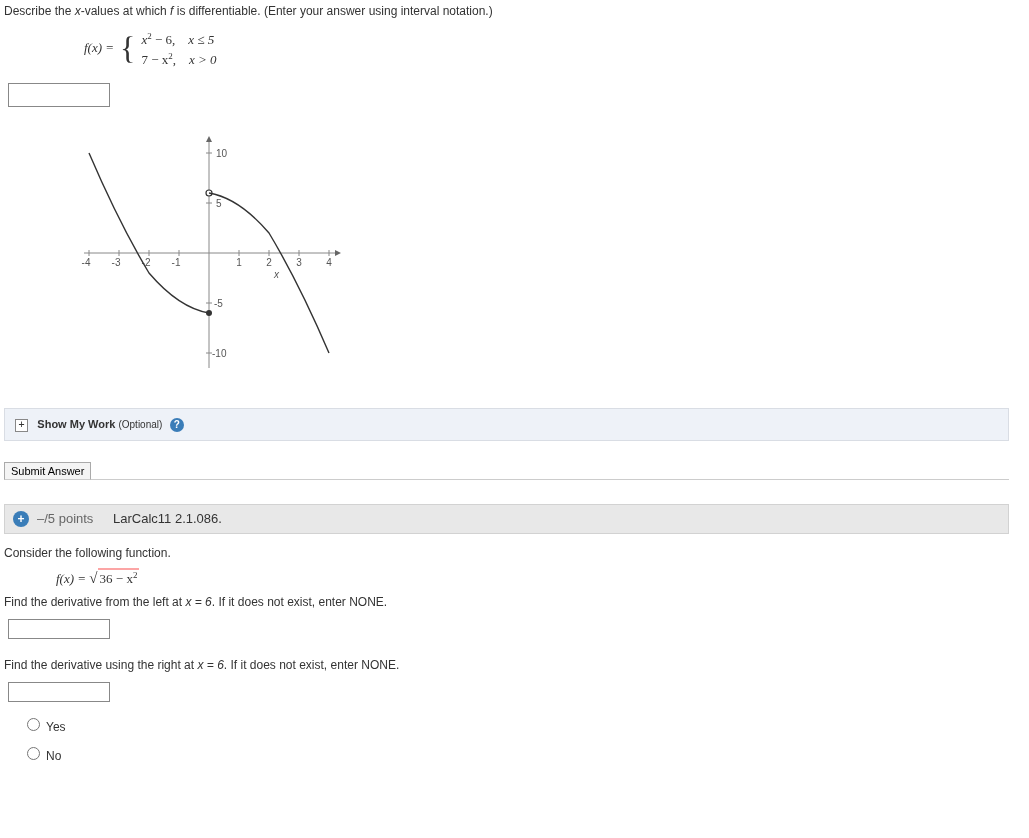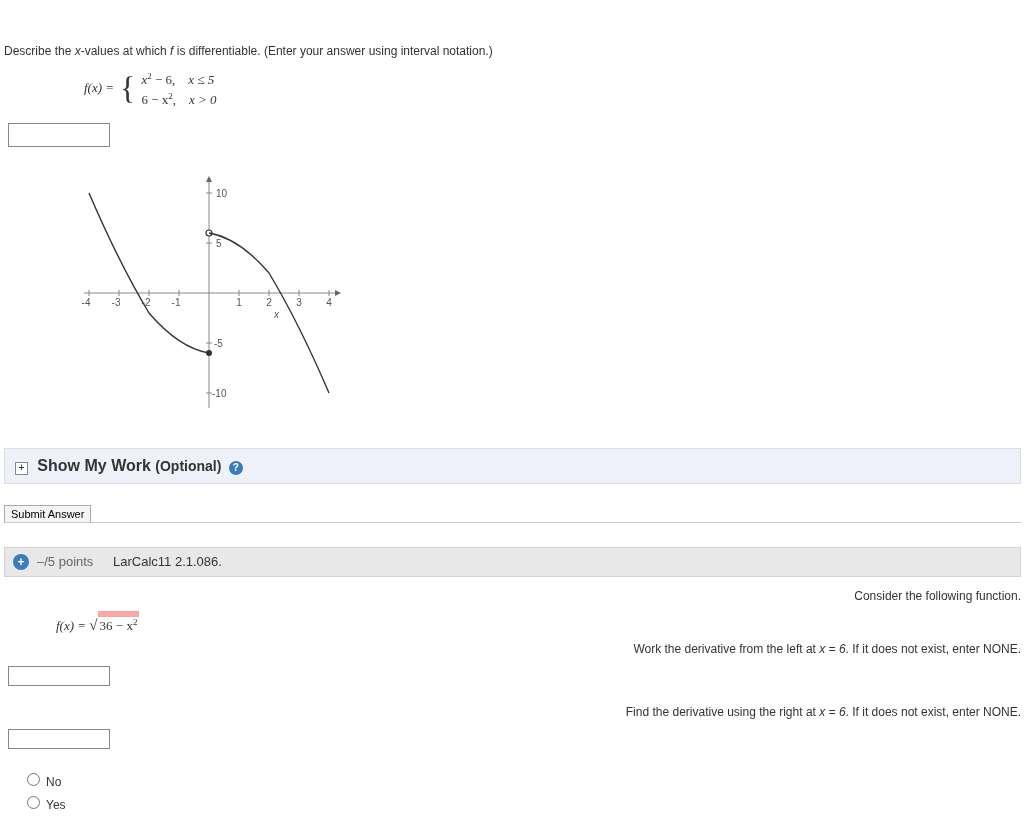--- a/index.html
+++ b/index.html
@@ -3,21 +3,21 @@
 <meta charset="utf-8">
 <style>
   body {
     font-family: Arial, Helvetica, sans-serif;
     font-size: 12px;
     color: #333;
     margin: 0;
     padding: 0;
     background: #fff;
   }
-  .content { padding: 4px 8px 10px 4px; margin-top: 40px; }
+  .content { padding: 4px 20px 10px 4px; }
   .question-text { color: #333; margin-bottom: 10px; }
   .italic { font-style: italic; }
   .formula-block {
     margin: 6px 0 14px 80px;
     font-family: "Times New Roman", serif;
     font-size: 13px;
   }
   .brace-row { display: flex; align-items: center; gap: 6px; }
   .big-brace {
     font-size: 32px;
@@ -55,22 +55,22 @@
     display: inline-block;
     width: 11px; height: 11px;
     border: 1px solid #888;
     background: #fff;
     text-align: center;
     line-height: 10px;
     font-size: 10px;
     margin-right: 6px;
     font-family: monospace;
   }
-  .show-work-bar .title { font-weight: bold; font-size: 16px; }
-  .show-work-bar .opt { font-size: 14px; color: #333; font-weight: bold; }
+  .show-work-bar .title { font-weight: bold; font-size: 11px; }
+  .show-work-bar .opt { font-size: 10px; color: #333; }
   .help-circle {
     display: inline-block;
     width: 14px; height: 14px;
     border-radius: 50%;
     background: #3a7db8;
     color: #fff;
     font-size: 10px;
     font-weight: bold;
     text-align: center;
     line-height: 14px;
@@ -107,23 +107,23 @@
     border-radius: 50%;
     background: #3a7db8;
     color: #fff;
     text-align: center;
     line-height: 16px;
     font-size: 12px;
     font-weight: bold;
   }
   .points-label { color: #666; }
   .ref-label { color: #333; font-weight: normal; }
-  .q2 p { margin: 8px 0; text-align: right; }
+  .q2 p { margin: 8px 0; }
   .sqrt-box {
-    border-top: 6px solid #fca5a5;
+    border-top: 2px solid #fca5a5;
     display: inline-block;
     padding: 0 2px;
     font-family: "Times New Roman", serif;
   }
   .radio-row { margin: 2px 0 4px 18px; }
   input[type=radio] { margin-right: 6px; }
 </style>
 </head>
 <body>
 
@@ -136,21 +136,21 @@
   <div class="formula-block">
     <div class="brace-row">
       <span class="italic">f(x) = </span>
       <span class="big-brace">{</span>
       <span class="cases">
         <div class="case-line">
           <span class="italic">x</span><sup>2</sup><span> − 6,</span>
           &nbsp;&nbsp;&nbsp;<span class="italic">x ≤ 5</span>
         </div>
         <div class="case-line">
-          <span>6 − x</span><sup>2</sup><span>,</span>
+          <span>7 − x</span><sup>2</sup><span>,</span>
           &nbsp;&nbsp;&nbsp;<span class="italic">x &gt; 0</span>
         </div>
       </span>
     </div>
   </div>
 
   <div>
     <span class="answer-box"></span>
   </div>
 
@@ -232,30 +232,30 @@
   </div>
 
   <div class="q2">
     <p>Consider the following function.</p>
     <div style="margin-left:52px; font-family:'Times New Roman',serif; font-size:13px;">
       <span class="italic">f(x) = </span>
       <span style="font-size:15px;">√</span><span class="sqrt-box"><span>36 − x</span><sup>2</sup></span>
     </div>
 
     <p>
-      <span>Work the derivative from the left at </span><span class="italic">x = 6</span><span>. If it does not exist, enter NONE.</span>
+      <span>Find the derivative from the left at </span><span class="italic">x = 6</span><span>. If it does not exist, enter NONE.</span>
     </p>
     <span class="answer-box-small"></span>
 
     <p>
       <span>Find the derivative using the right at </span><span class="italic">x = 6</span><span>. If it does not exist, enter NONE.</span>
     </p>
     <span class="answer-box-small"></span>
 
+    <div class="radio-row">
+      <label><input type="radio" name="diff" style=""><span>Yes</span></label>
+    </div>
     <div class="radio-row" style="margin-top:10px;">
       <label><input type="radio" name="diff" style=""><span>No</span></label>
     </div>
-    <div class="radio-row">
-      <label><input type="radio" name="diff" style=""><span>Yes</span></label>
-    </div>
   </div>
 
 </div>
 
 </body></html>

